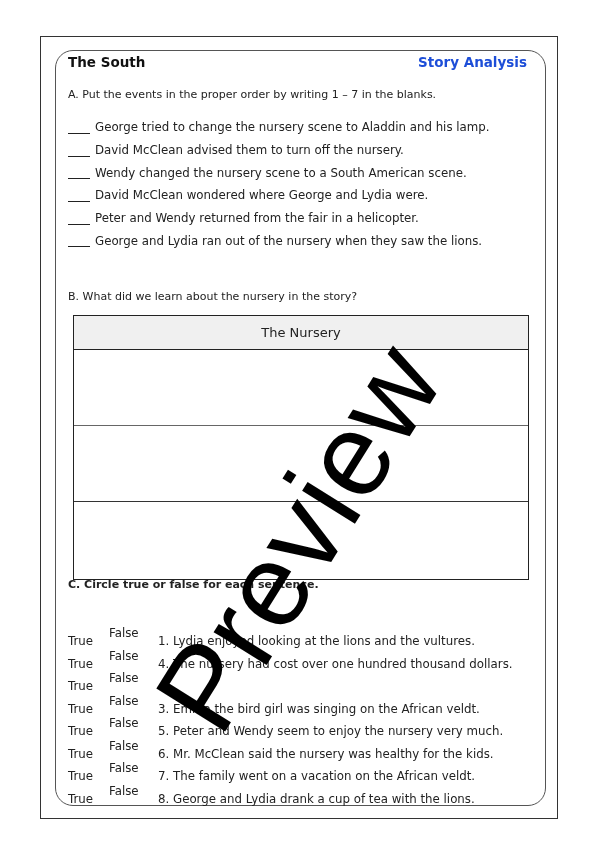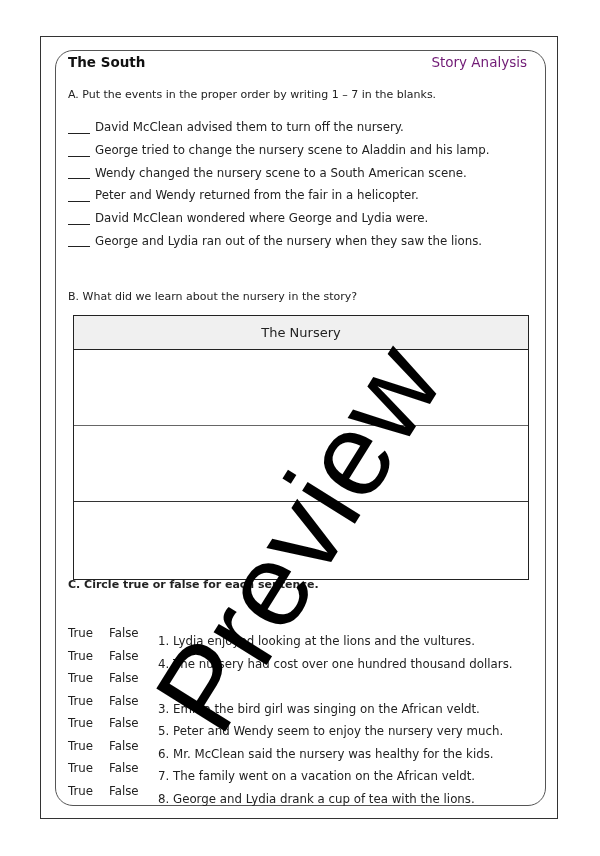--- a/index.html
+++ b/index.html
@@ -40,22 +40,22 @@
       top: 54px;
       font-size: 13.5px;
       font-weight: bold;
       color: #111111;
     }
     .title-right {
       position: absolute;
       right: 73px;
       top: 54px;
       font-size: 13.5px;
-      font-weight: normal;
-      color: #701a75;
+      font-weight: bold;
+      color: #1d4ed8;
     }
     .section-heading {
       position: absolute;
       left: 68px;
       font-size: 11px;
       color: #222222;
       white-space: nowrap;
     }
     .event-list {
       position: absolute;
@@ -122,21 +122,21 @@
     .tf-item {
       height: 22.5px;
       font-size: 11.8px;
       white-space: nowrap;
       position: relative;
       width: 470px;
     }
     .tf-true {
       position: absolute;
       left: 0;
-      top: 4px;
+      top: 12px;
     }
     .tf-false {
       position: absolute;
       left: 41px;
       top: 4px;
     }
     .tf-statement {
       position: absolute;
       left: 90px;
       top: 12px;
@@ -164,37 +164,37 @@
 <div class="worksheet-box"></div>
 
 <div class="title-left">The South</div>
 <div class="title-right">Story Analysis</div>
 
 <div class="section-heading" style="top:88px;">A. Put the events in the proper order by writing 1 – 7 in the blanks.</div>
 
 <ul class="event-list">
   <li class="event-item">
     <span class="blank"></span>
+    <span>George tried to change the nursery scene to Aladdin and his lamp.</span>
+  </li>
+  <li class="event-item">
+    <span class="blank"></span>
     <span>David McClean advised them to turn off the nursery.</span>
   </li>
   <li class="event-item">
     <span class="blank"></span>
-    <span>George tried to change the nursery scene to Aladdin and his lamp.</span>
-  </li>
-  <li class="event-item">
-    <span class="blank"></span>
     <span>Wendy changed the nursery scene to a South American scene.</span>
   </li>
   <li class="event-item">
     <span class="blank"></span>
+    <span>David McClean wondered where George and Lydia were.</span>
+  </li>
+  <li class="event-item">
+    <span class="blank"></span>
     <span>Peter and Wendy returned from the fair in a helicopter.</span>
-  </li>
-  <li class="event-item">
-    <span class="blank"></span>
-    <span>David McClean wondered where George and Lydia were.</span>
   </li>
   <li class="event-item">
     <span class="blank"></span>
     <span>George and Lydia ran out of the nursery when they saw the lions.</span>
   </li>
 </ul>
 
 <div class="section-heading" style="top:290px;">B. What did we learn about the nursery in the story?</div>
 
 <div class="nursery-table">

